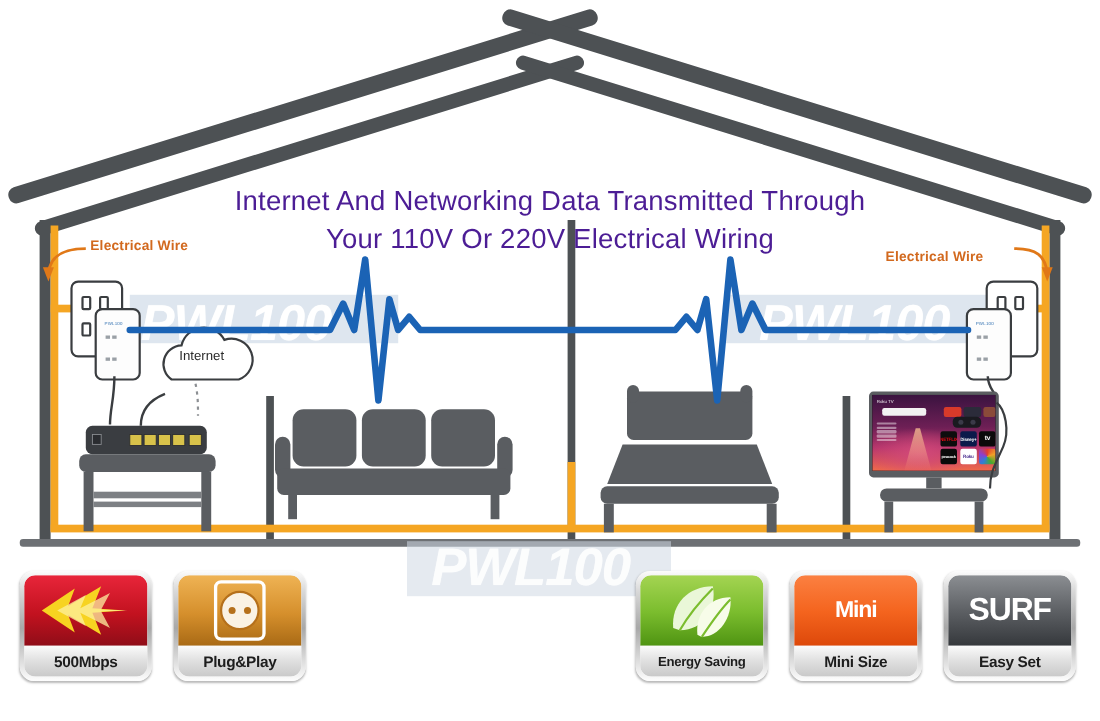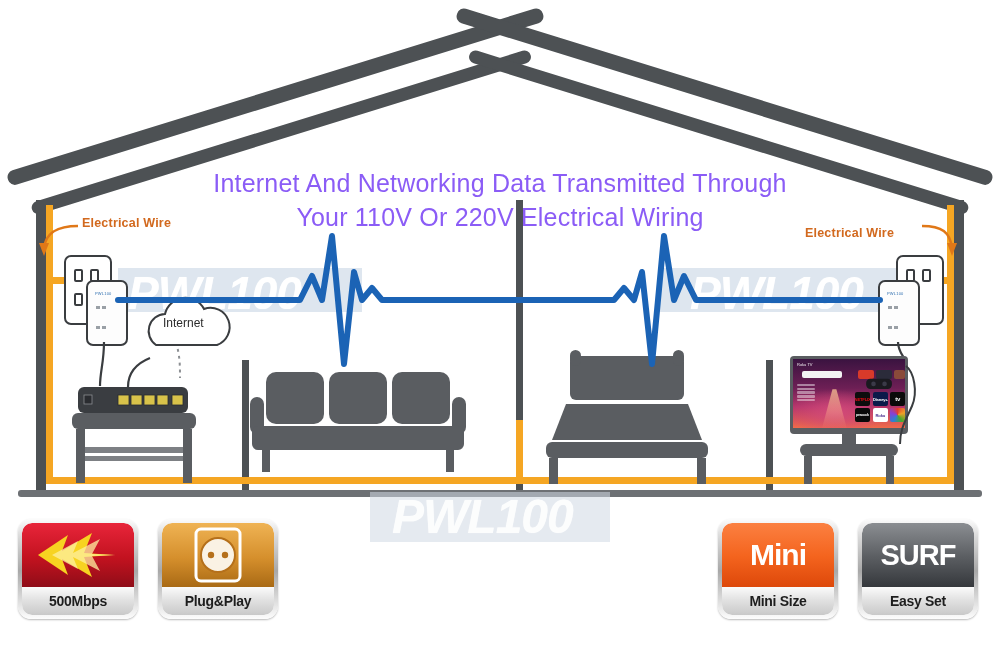--- a/index.html
+++ b/index.html
@@ -16,21 +16,21 @@
   .floor-bar{position:absolute;background:#6d7074;border-radius:3px;}
 
   
   .wire{position:absolute;background:#f5a623;}
   .wire.v{width:7px;}
   .wire.h{height:7px;}
 
   
   .wire-label{position:absolute;color:#d2691e;font-weight:bold;font-size:12.5px;
               letter-spacing:.2px;white-space:nowrap;}
-  .headline{position:absolute;left:0;right:0;text-align:center;color:#8b5cf6;
+  .headline{position:absolute;left:0;right:0;text-align:center;color:#4c1d95;
             font-size:25px;line-height:34px;font-weight:400;letter-spacing:.2px;}
 
   
   .wm{position:absolute;font-style:italic;font-weight:bold;color:#ffffff;
       letter-spacing:-1px;line-height:1;text-shadow:0 0 1px rgba(255,255,255,.6);}
   .wm-band{position:absolute;background:#c9d6e5;opacity:.62;}
   .wm-sm{font-size:46px;}
   .wm-bottom{font-size:48px;color:#ffffff;opacity:.92;}
   .wm-band-bottom{position:absolute;background:#cfd9e4;opacity:.55;}
 
@@ -292,25 +292,40 @@
           </svg>
         </div>
         <div class="badge-cap">
           <span>Plug&amp;Play</span>
           </div>
       </div>
     </div>
 
 
 
+    <div class="badge" style="left:578px;">
+      <div class="badge-inner">
+        <div class="badge-art" style="background:linear-gradient(180deg,#a4d452 0%,#7bbd2e 52%,#4f9412 100%);">
+          <svg viewBox="0 0 112 64" width="112" height="64">
+            <path d="M30 48 C28 26 44 10 66 10 C70 30 58 50 36 50 Z" fill="#eaf7d8"></path>
+            <path d="M36 50 C44 36 54 24 66 12" fill="none" stroke="#7bbd2e" stroke-width="2"></path>
+            <path d="M52 54 C50 36 62 20 82 20 C84 38 72 56 56 56 Z" fill="#f7fce9"></path>
+            <path d="M56 56 C64 44 72 32 82 22" fill="none" stroke="#7bbd2e" stroke-width="2"></path>
+          </svg>
+        </div>
+        <div class="badge-cap">
+          <span class="sm">Energy Saving</span>
+          </div>
+      </div>
+    </div>
 
     <div class="badge" style="left:718px;">
       <div class="badge-inner">
         <div class="badge-art" style="background:linear-gradient(180deg,#fb8041 0%,#f4641e 52%,#dd480a 100%);">
-          <div class="art-text" style="font-size:30px;letter-spacing:-1px;">Mini</div>
+          <div class="art-text" style="font-size:21px;letter-spacing:-1px;">Mini</div>
         </div>
         <div class="badge-cap">
           <span>Mini Size</span>
           </div>
       </div>
     </div>
 
     <div class="badge" style="left:858px;">
       <div class="badge-inner">
         <div class="badge-art" style="background:linear-gradient(180deg,#8b8e92 0%,#5c5f63 52%,#35383c 100%);">

